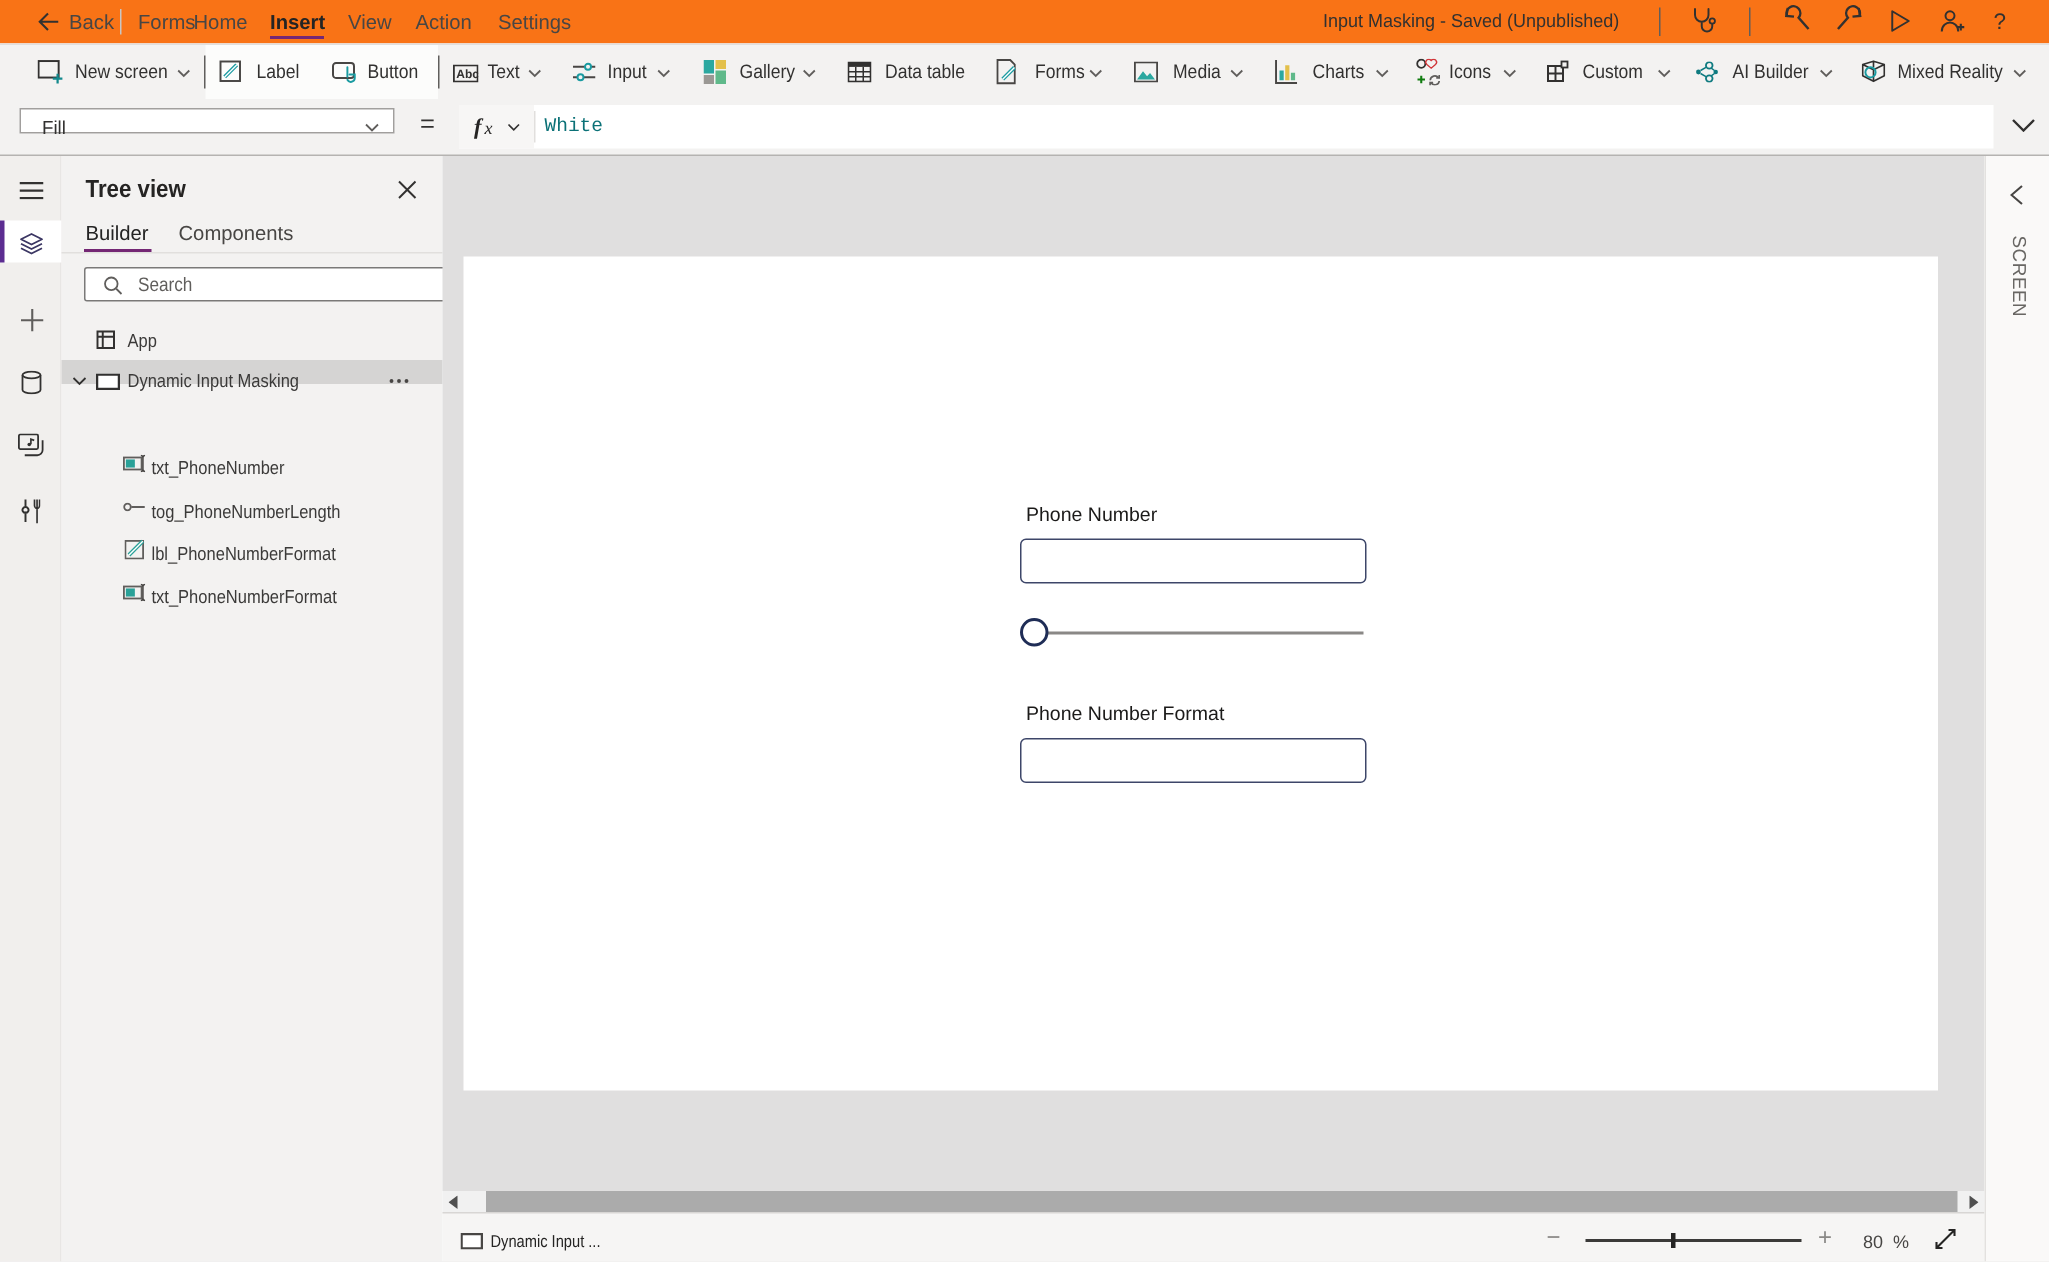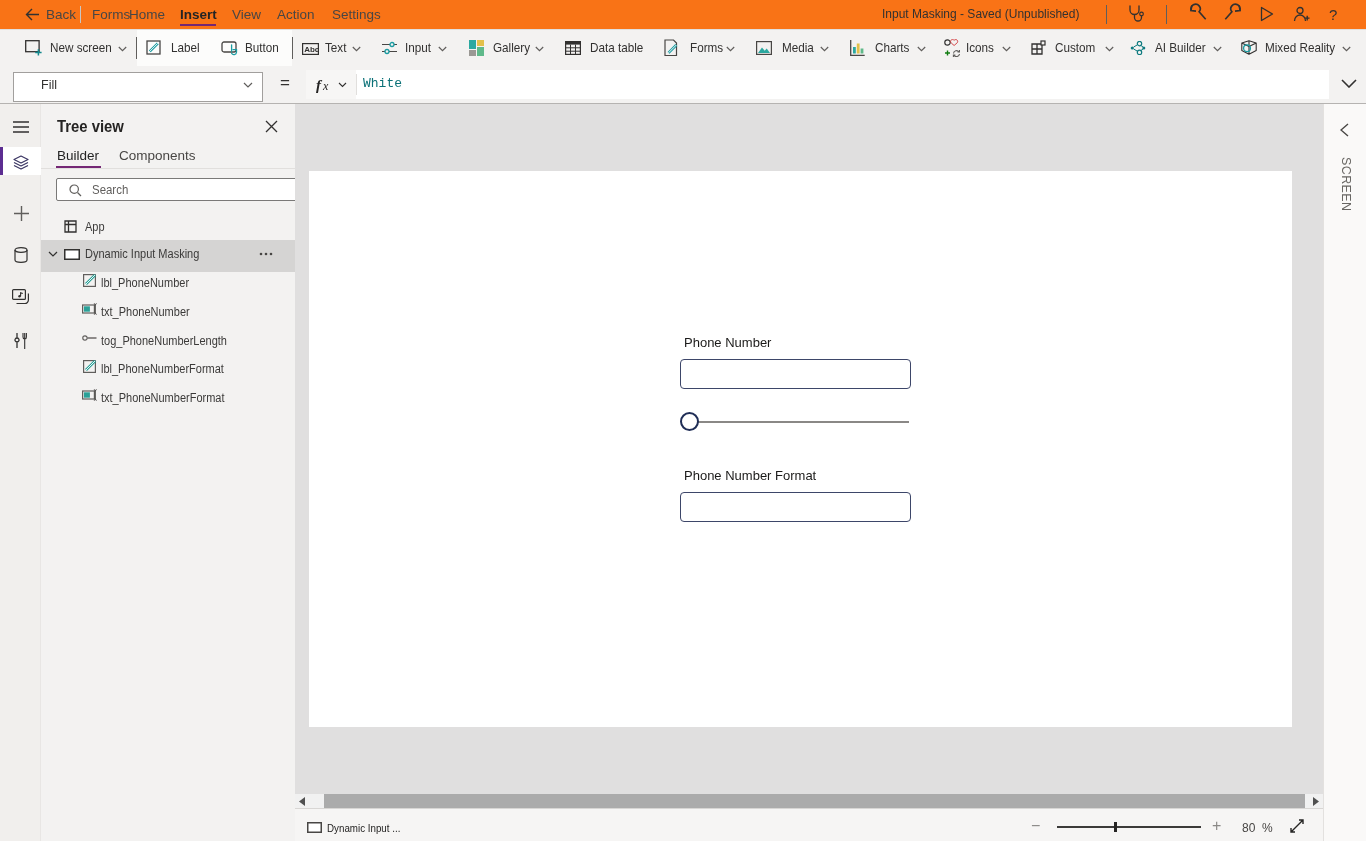--- a/index.html
+++ b/index.html
@@ -15,42 +15,42 @@
 .vdiv { position:absolute; background:#8a8886; width:1px; }
 
 
 #toolbar { position:absolute; left:0; top:29px; width:1366px; height:37px; background:#f3f2f1; border-top:1px solid #e1dfdd; }
 #toolbar .ti { position:absolute; top:0; height:36px; line-height:36px; font-size:13px; color:#323130; transform:scaleX(.9); transform-origin:0 50%; }
 #quickwhite { position:absolute; left:137px; top:0px; width:155px; height:36px; background:#fcfcfb; }
 .tdiv { position:absolute; top:7px; width:1px; height:22px; background:#605e5c; }
 
 
 #fbar { position:absolute; left:0; top:66px; width:1366px; height:38px; background:#f3f2f1; border-bottom:1px solid #b5b3b1; }
-#propdd { position:absolute; left:13px; top:6px; width:250px; height:30px; background:#fff; border:1px solid #a19f9d; font-size:12.5px; color:#323130; line-height:24px; padding-left:27px; }
+#propdd { position:absolute; left:13px; top:6px; width:250px; height:17px; background:#fff; border:1px solid #a19f9d; font-size:12.5px; color:#323130; line-height:24px; padding-left:14px; }
 #fxwhite { position:absolute; left:306px; top:4px; width:1023px; height:29px; background:#fff; }
 #fxdivider { position:absolute; left:50px; top:4px; width:1px; height:21px; background:#e1dfdd; }
 #ftext { position:absolute; left:57px; top:6px; font-family:"Liberation Mono",monospace; font-size:13px; color:#0b7177; }
 
 
 #rail { position:absolute; left:0; top:104px; width:41px; height:737px; background:#f1efed; border-right:1px solid #e8e6e4; }
 #railsel { position:absolute; left:0; top:43px; width:41px; height:28px; background:#fff; }
 #railbar { position:absolute; left:0; top:43px; width:3px; height:28px; background:#5c2d91; }
 
 
 #tree { position:absolute; left:41px; top:104px; width:254px; height:737px; background:#f3f2f1; }
 #treetitle { position:absolute; left:16px; top:13px; font-size:16.5px; font-weight:bold; color:#252423; transform:scaleX(.9); transform-origin:0 50%; }
 .tab { position:absolute; top:44px; font-size:13.5px; }
 #tabline { position:absolute; left:0px; top:64px; width:254px; height:1px; background:#e1dfdd; }
 #screens-ul { position:absolute; left:15px; top:62px; width:45px; height:2px; background:#742774; }
 #searchbox { position:absolute; left:15px; top:74px; width:248px; height:23px; background:#fff; border:1px solid #7a7978; border-radius:2px; }
 #searchbox span { position:absolute; left:35px; top:3px; font-size:13px; color:#605e5c; transform:scaleX(.88); transform-origin:0 50%; display:inline-block; }
 .trow { position:absolute; left:0; width:254px; height:29px; font-size:12.5px; color:#3b3a39; }
 .trow .txt, .seltxt { transform:scaleX(.88); transform-origin:0 50%; }
 .trow .txt { position:absolute; top:7px; }
-#selrow { position:absolute; left:0; top:136px; width:254px; height:32px; background:#d5d4d3; }
+#selrow { position:absolute; left:0; top:136px; width:254px; height:16px; background:#d5d4d3; }
 
 
 #canvas { position:absolute; left:295px; top:104px; width:1028px; height:690px; background:#e0dfdf; }
 #screen { position:absolute; left:14px; top:67px; width:983px; height:556px; background:#fff; }
 .clabel { position:absolute; font-size:13px; color:#1b1a19; }
 .cinput { position:absolute; width:231px; height:30px; background:#fff; border:1.4px solid #3d4669; border-radius:4px; }
 
 
 #hscroll { position:absolute; left:295px; top:794px; width:1028px; height:14px; background:#f1f1f1; }
 #hthumb { position:absolute; left:29px; top:0px; width:981px; height:14px; background:#ababab; }
@@ -313,28 +313,20 @@
     <svg class="abs" style="left:23px;top:9px" width="16" height="11" viewBox="0 0 16 11">
         <rect x="0.75" y="0.75" width="14.5" height="9.5" fill="#fff" stroke="#323130" stroke-width="1.5"></rect>
       </svg>
     <div class="abs seltxt" style="left:44px;top:7px;font-size:12.5px;color:#3b3a39">Dynamic Input Masking</div>
     <svg class="abs" style="left:218px;top:12px" width="14" height="4" viewBox="0 0 14 4">
         <circle cx="2" cy="2" r="1.3" fill="#484644"></circle>
         <circle cx="7" cy="2" r="1.3" fill="#484644"></circle>
         <circle cx="12" cy="2" r="1.3" fill="#484644"></circle>
       </svg>
   </div>
-  <div class="trow" style="top:165px">
-    <svg class="abs" style="left:42px;top:4px" width="14" height="14" viewBox="0 0 14 14">
-        <rect x="0.6" y="1.6" width="11.8" height="11.8" stroke="#605e5c" stroke-width="1.2" fill="none"></rect>
-        <path d="M3 11 L12.2 1.8" stroke="#2aa198" stroke-width="2.6"></path>
-        <path d="M3 11 L12.2 1.8" stroke="#fff" stroke-width="0.9"></path>
-      </svg>
-    <div class="txt" style="left:60px">lbl_PhoneNumber</div>
-  </div>
   <div class="trow" style="top:194px">
     <svg class="abs" style="left:41px;top:5px" width="16" height="12" viewBox="0 0 16 12">
         <rect x="0.6" y="2" width="11.8" height="8" stroke="#605e5c" stroke-width="1.2" fill="none"></rect>
         <rect x="1.9" y="3.3" width="6" height="5.4" fill="#2aa198"></rect>
         <path d="M11.9 0.7 c.9 0 1.4.4 1.4 1.4 M14.7 0.7 c-.9 0 -1.4.4 -1.4 1.4 M13.3 1.8 v8.4 M11.9 11.3 c.9 0 1.4 -.4 1.4 -1.4 M14.7 11.3 c-.9 0 -1.4 -.4 -1.4 -1.4" stroke="#484644" stroke-width="1" fill="none"></path>
       </svg>
     <div class="txt" style="left:60px">txt_PhoneNumber</div>
   </div>
   <div class="trow" style="top:223px">
     <svg class="abs" style="left:41px;top:8px" width="15" height="6" viewBox="0 0 15 6">

